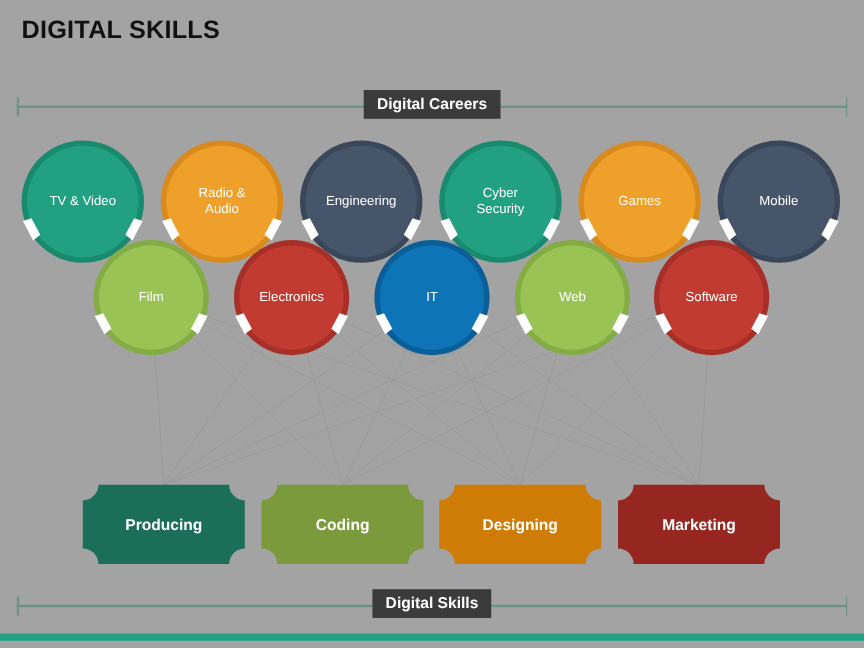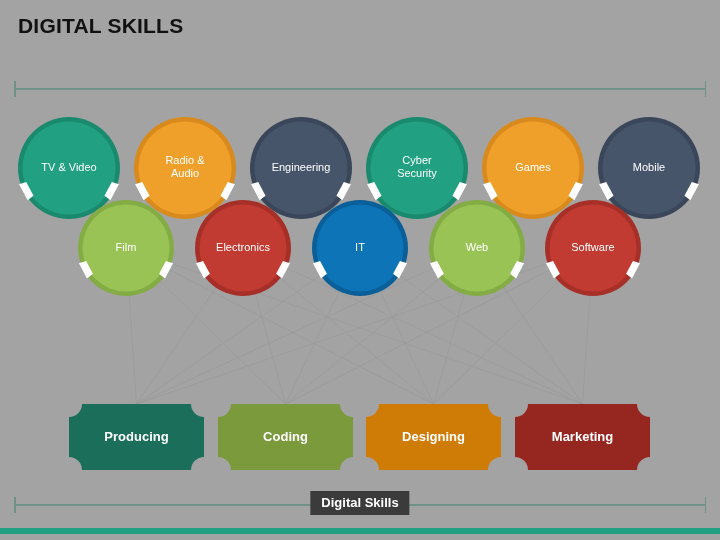--- a/index.html
+++ b/index.html
@@ -124,20 +124,21 @@
 <body>
 
 <div id="slide">
 
   <div id="title">DIGITAL SKILLS</div>
 
   <div class="axis-bar" id="axis-top">
     <div class="axis-line"></div>
     <div class="axis-cap left"></div>
     <div class="axis-cap right"></div>
+    <div class="axis-label">Digital Careers</div>
   </div>
 
   <svg id="canvas" viewBox="0 0 720 540">
     <g id="connectors-layer">
         <line x1="129.16" y1="294.89" x2="136.5" y2="404" class="connector"></line>
         <line x1="159.60" y1="280.86" x2="285.5" y2="404" class="connector"></line>
         <line x1="167.91" y1="269.26" x2="433.5" y2="404" class="connector"></line>
         <line x1="170.47" y1="263.20" x2="582.5" y2="404" class="connector"></line>
         <line x1="216.50" y1="286.82" x2="136.5" y2="404" class="connector"></line>
         <line x1="255.35" y1="293.35" x2="285.5" y2="404" class="connector"></line>

